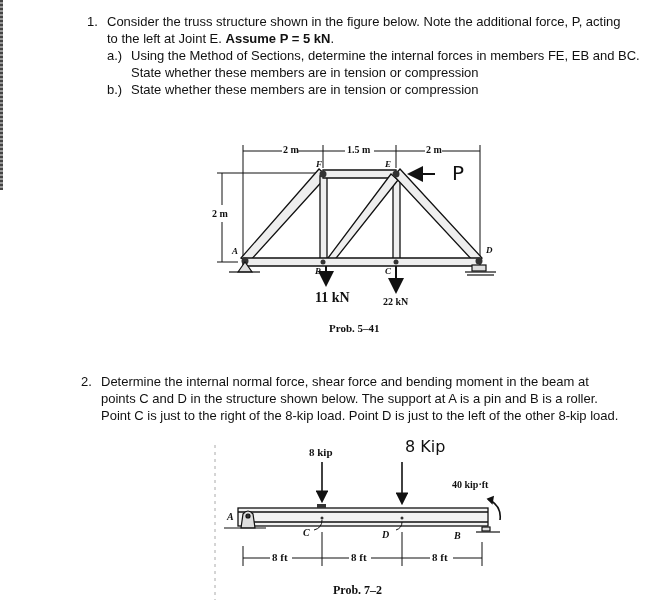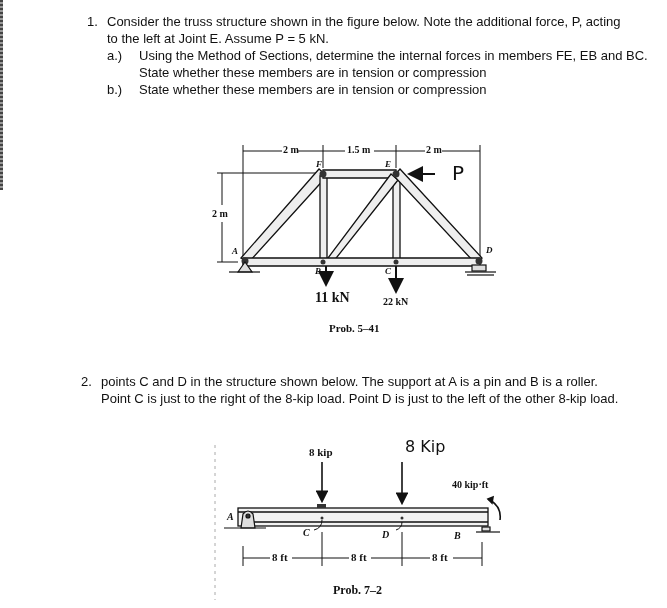--- a/index.html
+++ b/index.html
@@ -6,22 +6,22 @@
   body { width: 667px; height: 608px; position: relative; overflow: hidden;
          font-family: "Liberation Sans", sans-serif; color: #111; }
   .edge { position: absolute; left: 0; top: 0; width: 3px; height: 190px;
           background: repeating-linear-gradient(#444 0 2px, #999 2px 4px); }
   .q { position: absolute; font-size: 13px; line-height: 17px; }
   .q .num { position: absolute; left: 0; top: 0; }
   .q .body { position: absolute; left: 20px; top: 0; }
   .line { white-space: nowrap; display: block; }
   .sub { position: absolute; left: 0; white-space: nowrap; }
   .sub .lbl { position: absolute; left: 0; }
-  .sub .txt { position: absolute; left: 32px; }
-  b { font-weight: normal; }
+  .sub .txt { position: absolute; left: 24px; }
+  b { font-weight: bold; }
   svg { position: absolute; left: 0; top: 0; }
   .fig-text { font-family: "Liberation Serif", serif; font-weight: bold; }
   .hand { font-family: "DejaVu Sans", sans-serif; }
 </style>
 </head>
 <body>
 
 <div class="edge"></div>
 
 <div class="q" style="left:87px; top:13px; width:560px; height:110px;">
@@ -121,20 +121,21 @@
   <span style="position:absolute;left:385px;top:266px;font-size:9px;font-style:italic;">C</span>
   <span style="position:absolute;left:315px;top:290px;font-size:14px;">11 kN</span>
   <span style="position:absolute;left:383px;top:296px;font-size:10px;">22 kN</span>
   <span style="position:absolute;left:329px;top:322px;font-size:11px;">Prob. 5–41</span>
 </div>
 <span class="hand" style="position:absolute;left:452px;top:161px;font-size:20px;">P</span>
 
 <div class="q" style="left:81px; top:373px; width:570px; height:60px;">
   <span class="num">2.</span>
   <div class="body" style="left:20px;">
+    <span class="line">Determine the internal normal force, shear force and bending moment in the beam at</span>
     <span class="line">points C and D in the structure shown below. The support at A is a pin and B is a roller.</span>
     <span class="line">Point C is just to the right of the 8-kip load. Point D is just to the left of the other 8-kip load.</span>
   </div>
 </div>
 
 <svg width="667" height="608" viewBox="0 0 667 608">
   <defs>
     <marker id="ah2" markerWidth="8" markerHeight="8" refX="6" refY="4" orient="auto">
       <path d="M0,0 L8,4 L0,8 z" fill="#111"></path>
     </marker>

